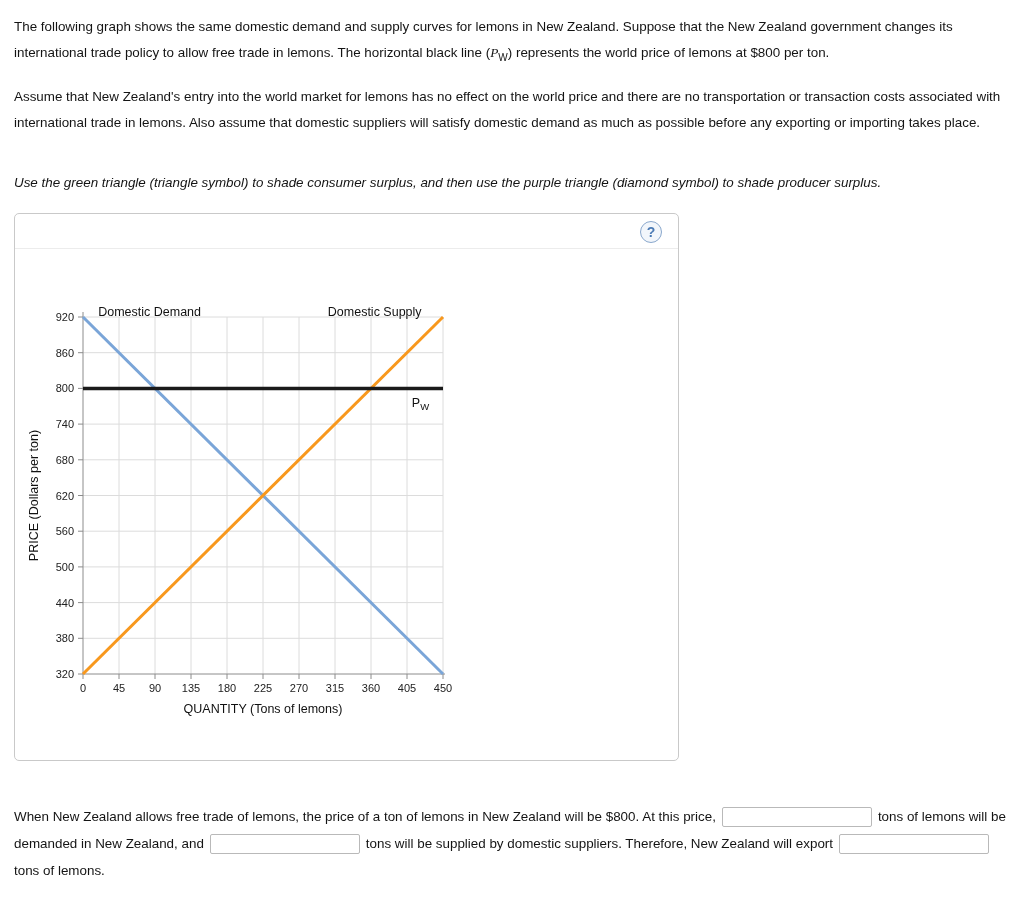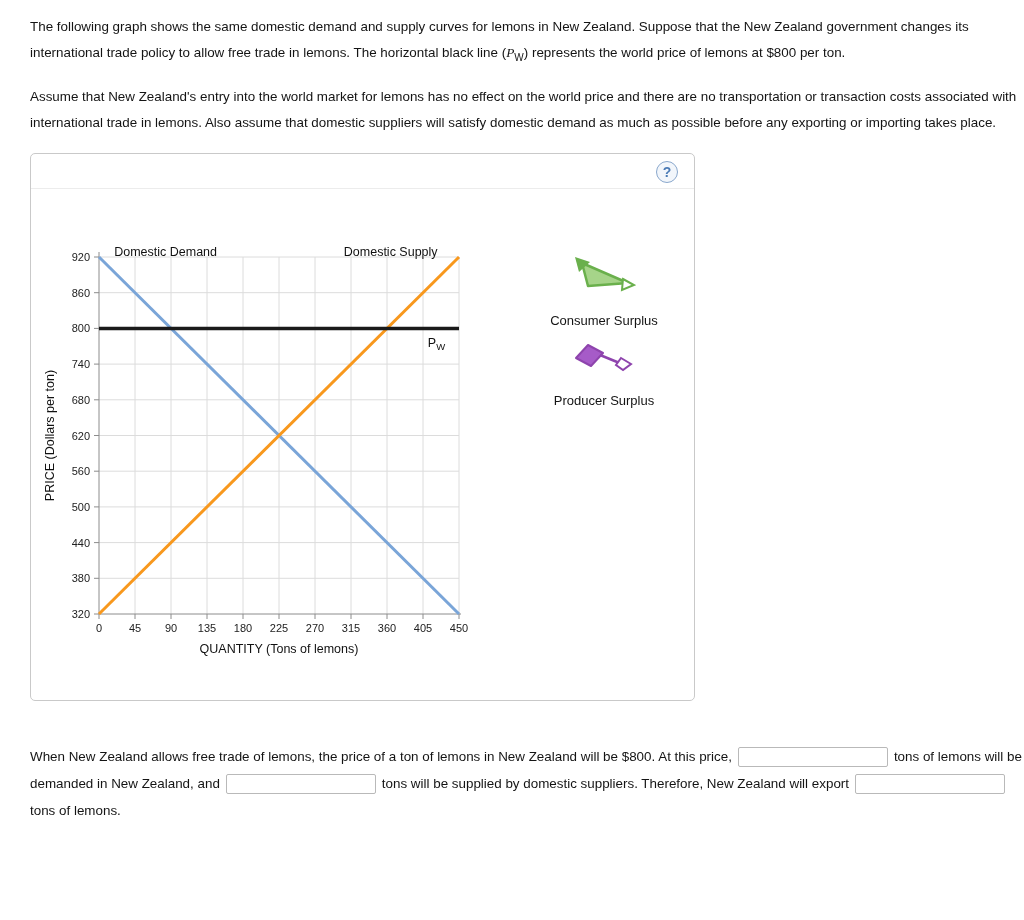--- a/index.html
+++ b/index.html
@@ -1,21 +1,21 @@
 <!DOCTYPE html>
 <html><head>
 <meta charset="utf-8">
 <style>
   * { box-sizing: border-box; }
   html,body { margin:0; padding:0; }
   body {
     width:1024px; min-height:920px; background:#ffffff;
     font-family:"Liberation Sans", sans-serif; color:#141414; font-size:13.4px;
   }
-  .content { padding:14px 14px 24px 30px; width:1024px; }
+  .content { padding:14px 14px 24px 14px; width:1024px; }
   p.para { margin:0 0 13px 0; line-height:26px; width:1000px; }
   .instruction { margin:34px 0 0 0; line-height:26px; font-style:italic; width:1000px; }
   .pw-i { font-style:italic; font-family:"Liberation Serif", serif; }
   sub.pw-sub { font-size:10px; }
 
   .panel {
     position:relative; width:665px; height:548px; margin-top:17px;
     border:1px solid #c9c9c9; border-radius:5px; background:#ffffff;
   }
   .panel-header { height:35px; border-bottom:1px solid #ececec; }
@@ -44,20 +44,21 @@
   }
 </style>
 </head>
 <body>
 
 <div class="content">
 
   <div>
     <p class="para"><span>The following graph shows the same domestic demand and supply curves for lemons in New Zealand. Suppose that the New Zealand government changes its international trade policy to allow free trade in lemons. The horizontal black line (</span><span class="pw-i">P</span><sub class="pw-sub">W</sub><span>) represents the world price of lemons at $800 per ton.</span></p>
     <p class="para">Assume that New Zealand's entry into the world market for lemons has no effect on the world price and there are no transportation or transaction costs associated with international trade in lemons. Also assume that domestic suppliers will satisfy domestic demand as much as possible before any exporting or importing takes place.</p>
+    <p class="instruction">Use the green triangle (triangle symbol) to shade consumer surplus, and then use the purple triangle (diamond symbol) to shade producer surplus.</p>
   </div>
 
   <div class="panel">
     <div class="panel-header">
       <div class="help">?</div>
     </div>
 
     <div class="chart-wrap">
       <svg id="chart-svg" width="470" height="415">
           <line x1="96" y1="13" x2="96" y2="370" stroke="#dcdcdc" stroke-width="1"></line>
@@ -130,37 +131,19 @@
           <polyline fill="none" stroke="#f8981d" stroke-width="3" points="60,370 420,13"></polyline>
           <polyline fill="none" stroke="#1a1a1a" stroke-width="3.5" points="60,84.39999999999998 420,84.39999999999998"></polyline>
           <text class="alabel" x="75.2" y="11.810000000000002" text-anchor="start">Domestic Demand</text>
           <text class="alabel" x="304.8" y="11.810000000000002" text-anchor="start">Domestic Supply</text>
           <text class="alabel" x="388.8" y="103.44" text-anchor="start">P<tspan dy="3" font-size="9.5">W</tspan></text>
           <text class="axis-label" x="240" y="409" text-anchor="middle">QUANTITY (Tons of lemons)</text>
           <text class="axis-label" transform="translate(15 191.5) rotate(-90)" text-anchor="middle">PRICE (Dollars per ton)</text>
         </svg>
     </div>
 
-    <div class="legend">
-      <div class="legend-item">
-        <svg width="64" height="38" viewBox="0 0 64 38">
-          <polygon points="10,7 56,27 16,30" fill="#a6d489" stroke="#6ab04c" stroke-width="2.5" stroke-linejoin="round"></polygon>
-          <polygon points="3,1 18,6 7,16" fill="#6ab04c"></polygon>
-          <polygon points="51,23 62,29 50,34" fill="#ffffff" stroke="#6ab04c" stroke-width="2"></polygon>
-        </svg>
-        <div class="legend-label">Consumer Surplus</div>
-      </div>
-      <div class="legend-item producer">
-        <svg width="62" height="32" viewBox="0 0 62 32">
-          <polygon points="3,16 15,3 30,11 18,24" fill="#a65bc8" stroke="#8e44ad" stroke-width="2" stroke-linejoin="round"></polygon>
-          <line x1="27" y1="13" x2="49" y2="22" stroke="#8e44ad" stroke-width="2.5"></line>
-          <polygon points="48,16 58,22 50,28 43,23" fill="#ffffff" stroke="#8e44ad" stroke-width="2"></polygon>
-        </svg>
-        <div class="legend-label">Producer Surplus</div>
-      </div>
-    </div>
   </div>
 
   <div class="question">
     <span>When New Zealand allows free trade of lemons, the price of a ton of lemons in New Zealand will be $800. At this price,</span><input class="answer" type="text" value="" style=""><span>tons of lemons will be demanded in New Zealand, and</span><input class="answer" type="text" value="" style=""><span>tons will be supplied by domestic suppliers. Therefore, New Zealand will export</span><input class="answer" type="text" value="" style=""><span>tons of lemons.</span>
   </div>
 
 </div>
 
 </body></html>

